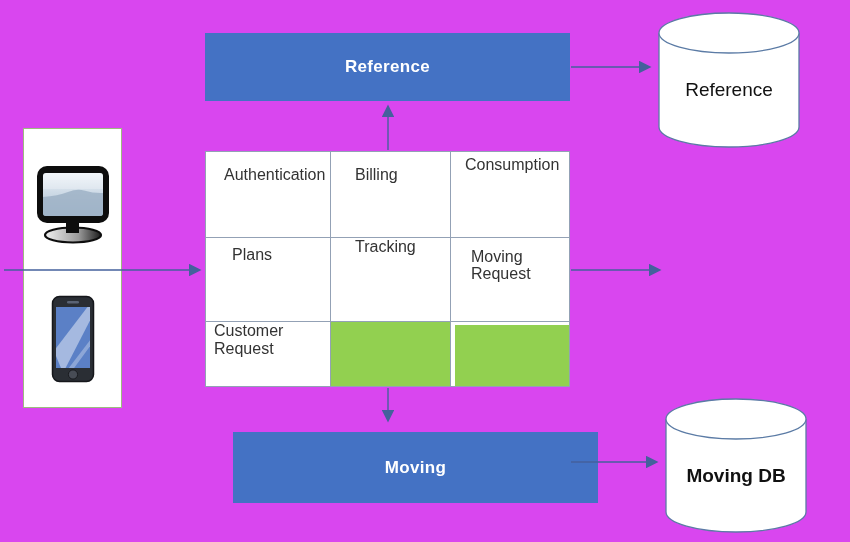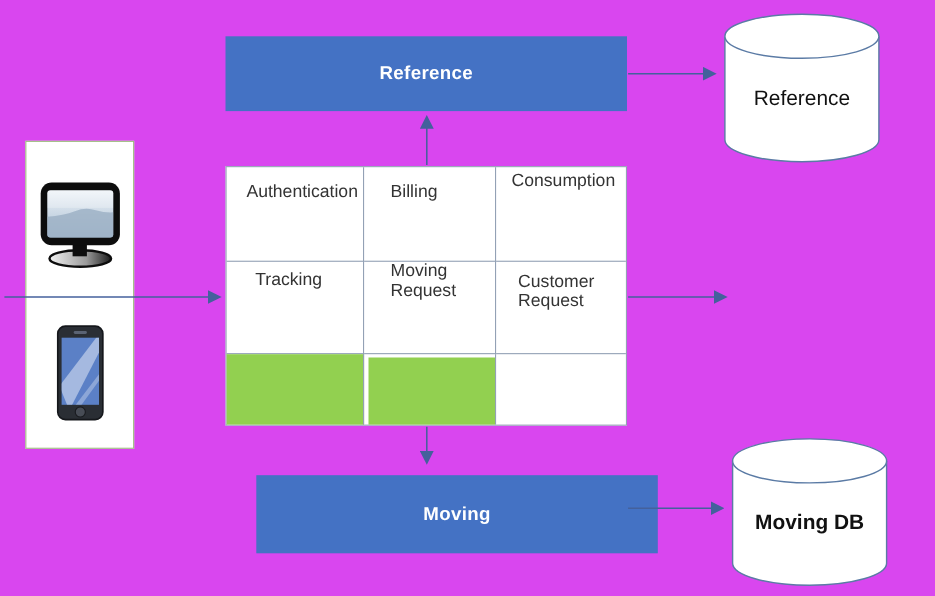--- a/index.html
+++ b/index.html
@@ -133,20 +133,23 @@
     <div class="cell">
         <span>Authentication</span>
       </div>
     <div class="cell">
         <span>Billing</span>
       </div>
     <div class="cell">
         <span>Consumption</span>
       </div>
     <div class="cell">
+        <span>Plans</span>
+      </div>
+    <div class="cell">
         <span>Tracking</span>
       </div>
     <div class="cell">
         <span>Moving Request</span>
       </div>
     <div class="cell">
         <span>Customer Request</span>
       </div>
     <div class="cell green-full">
         <span></span>

